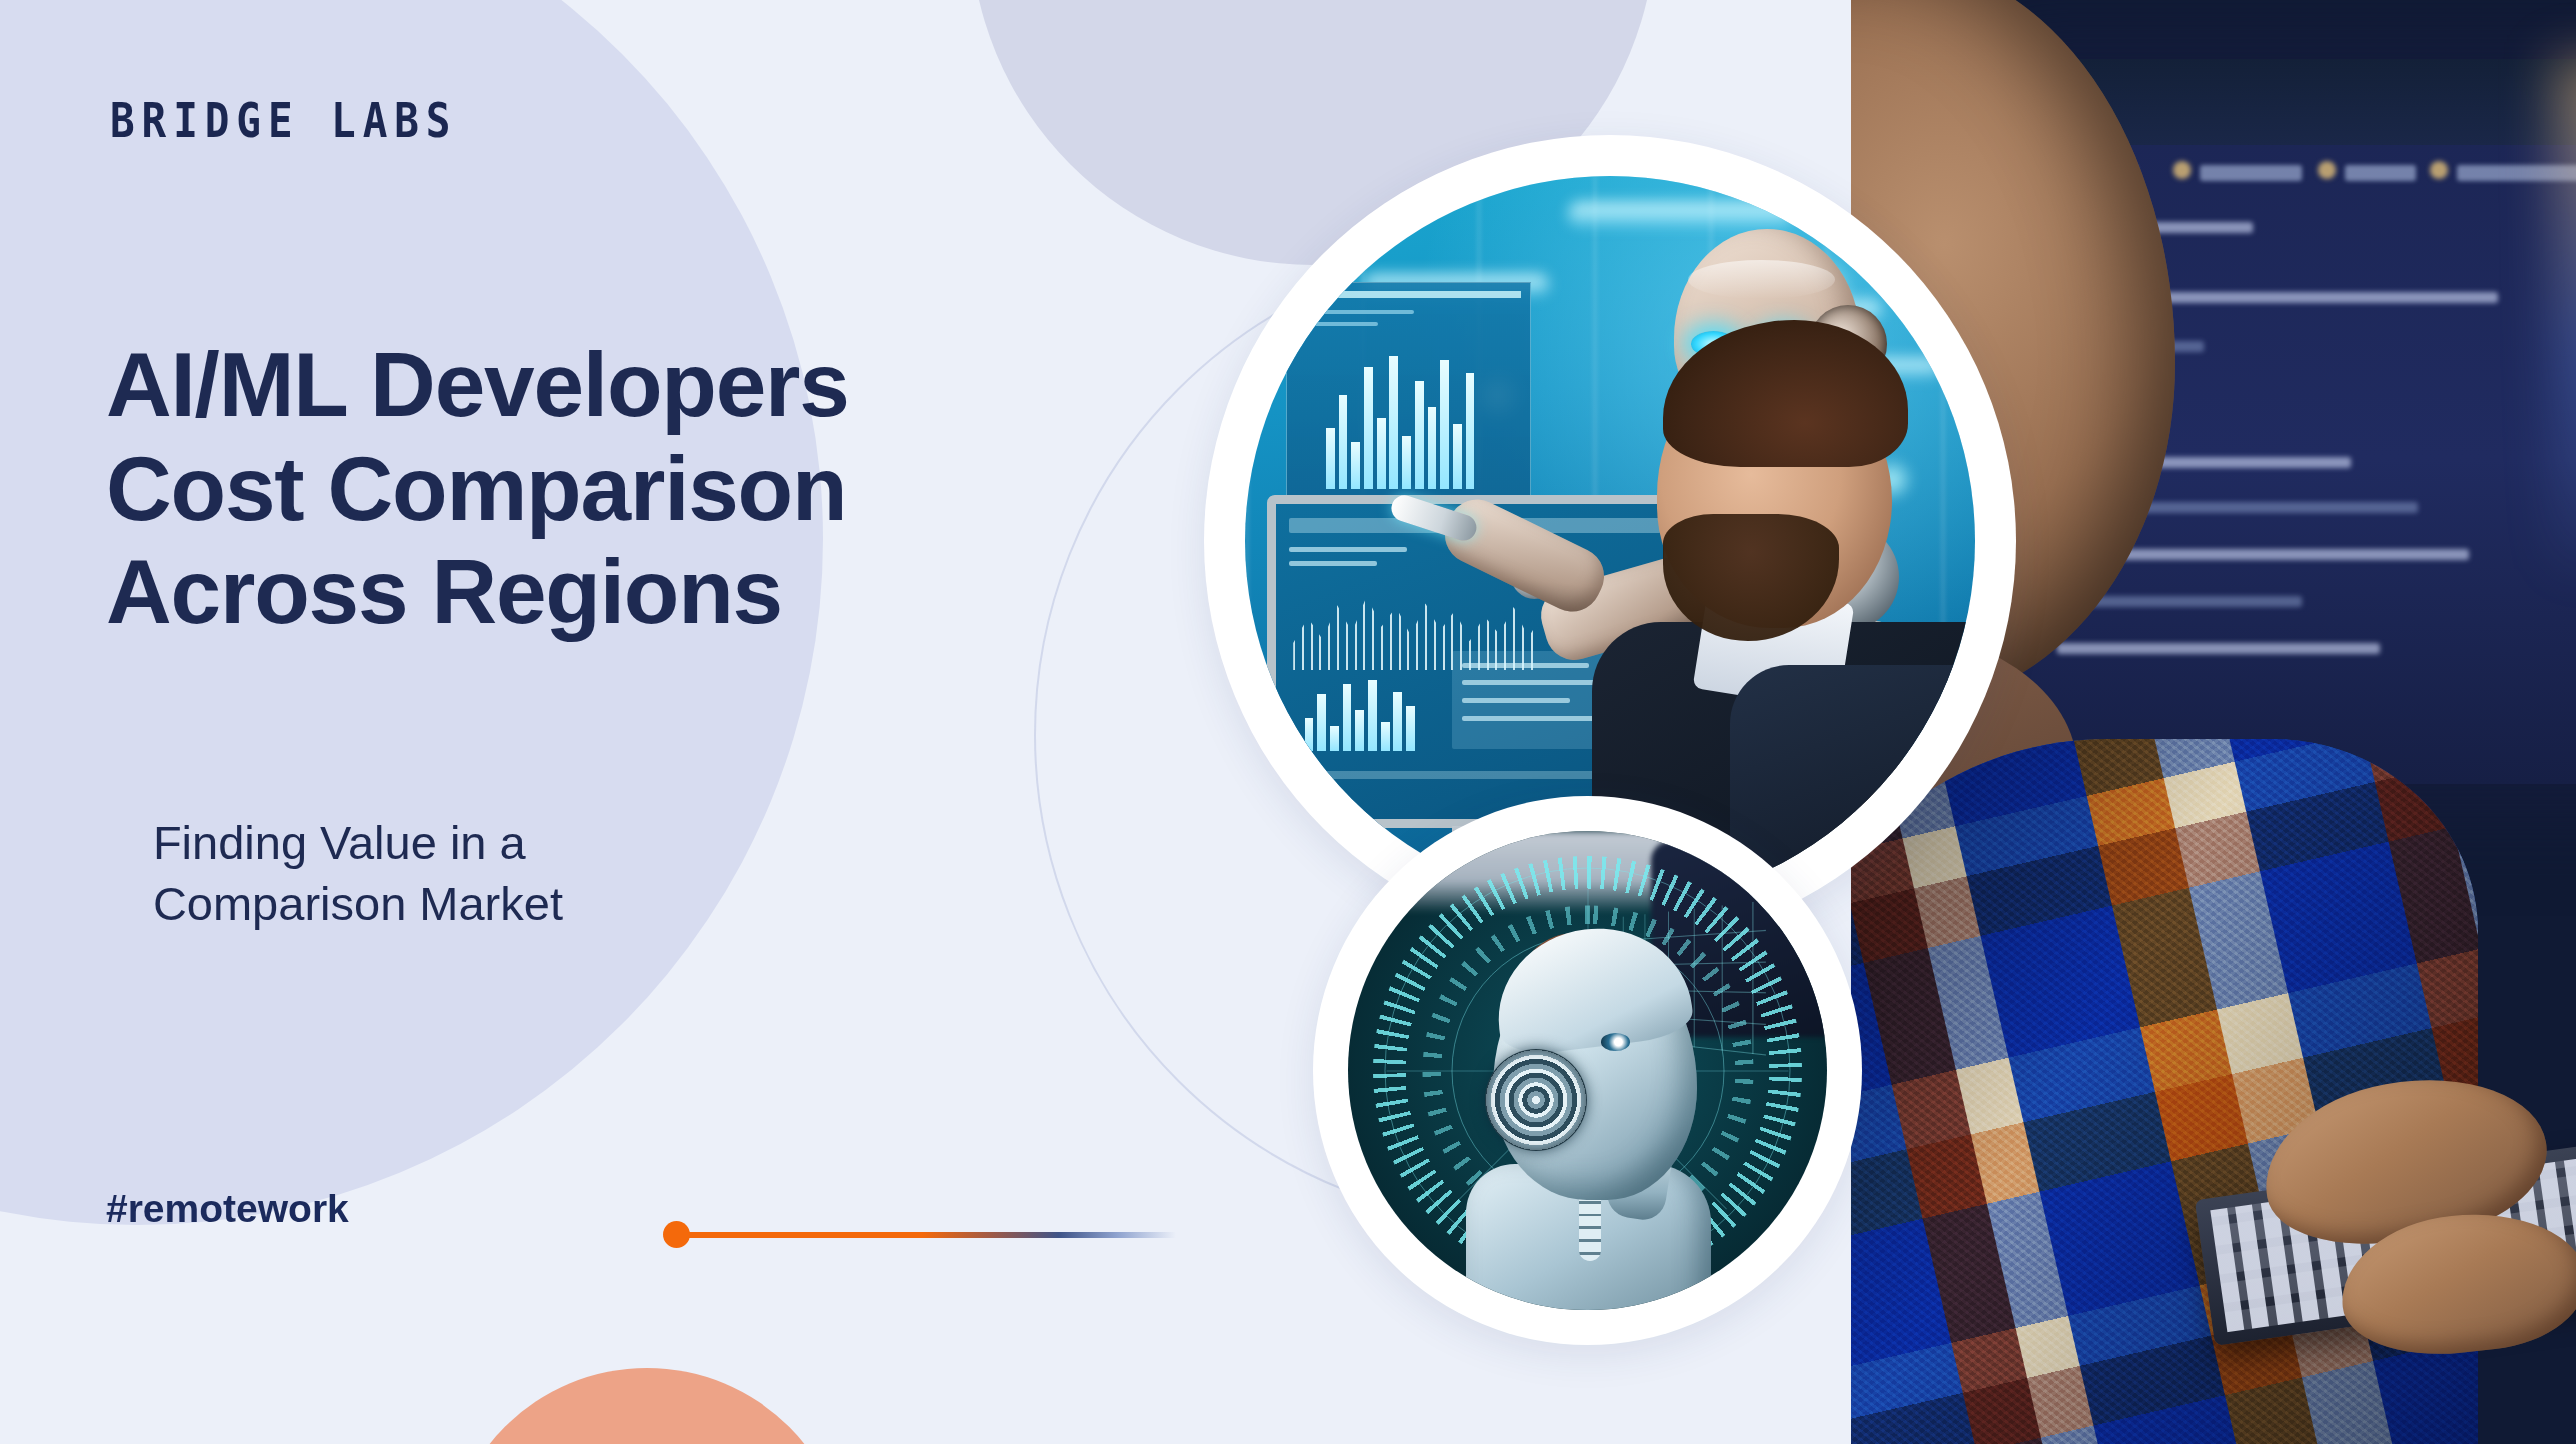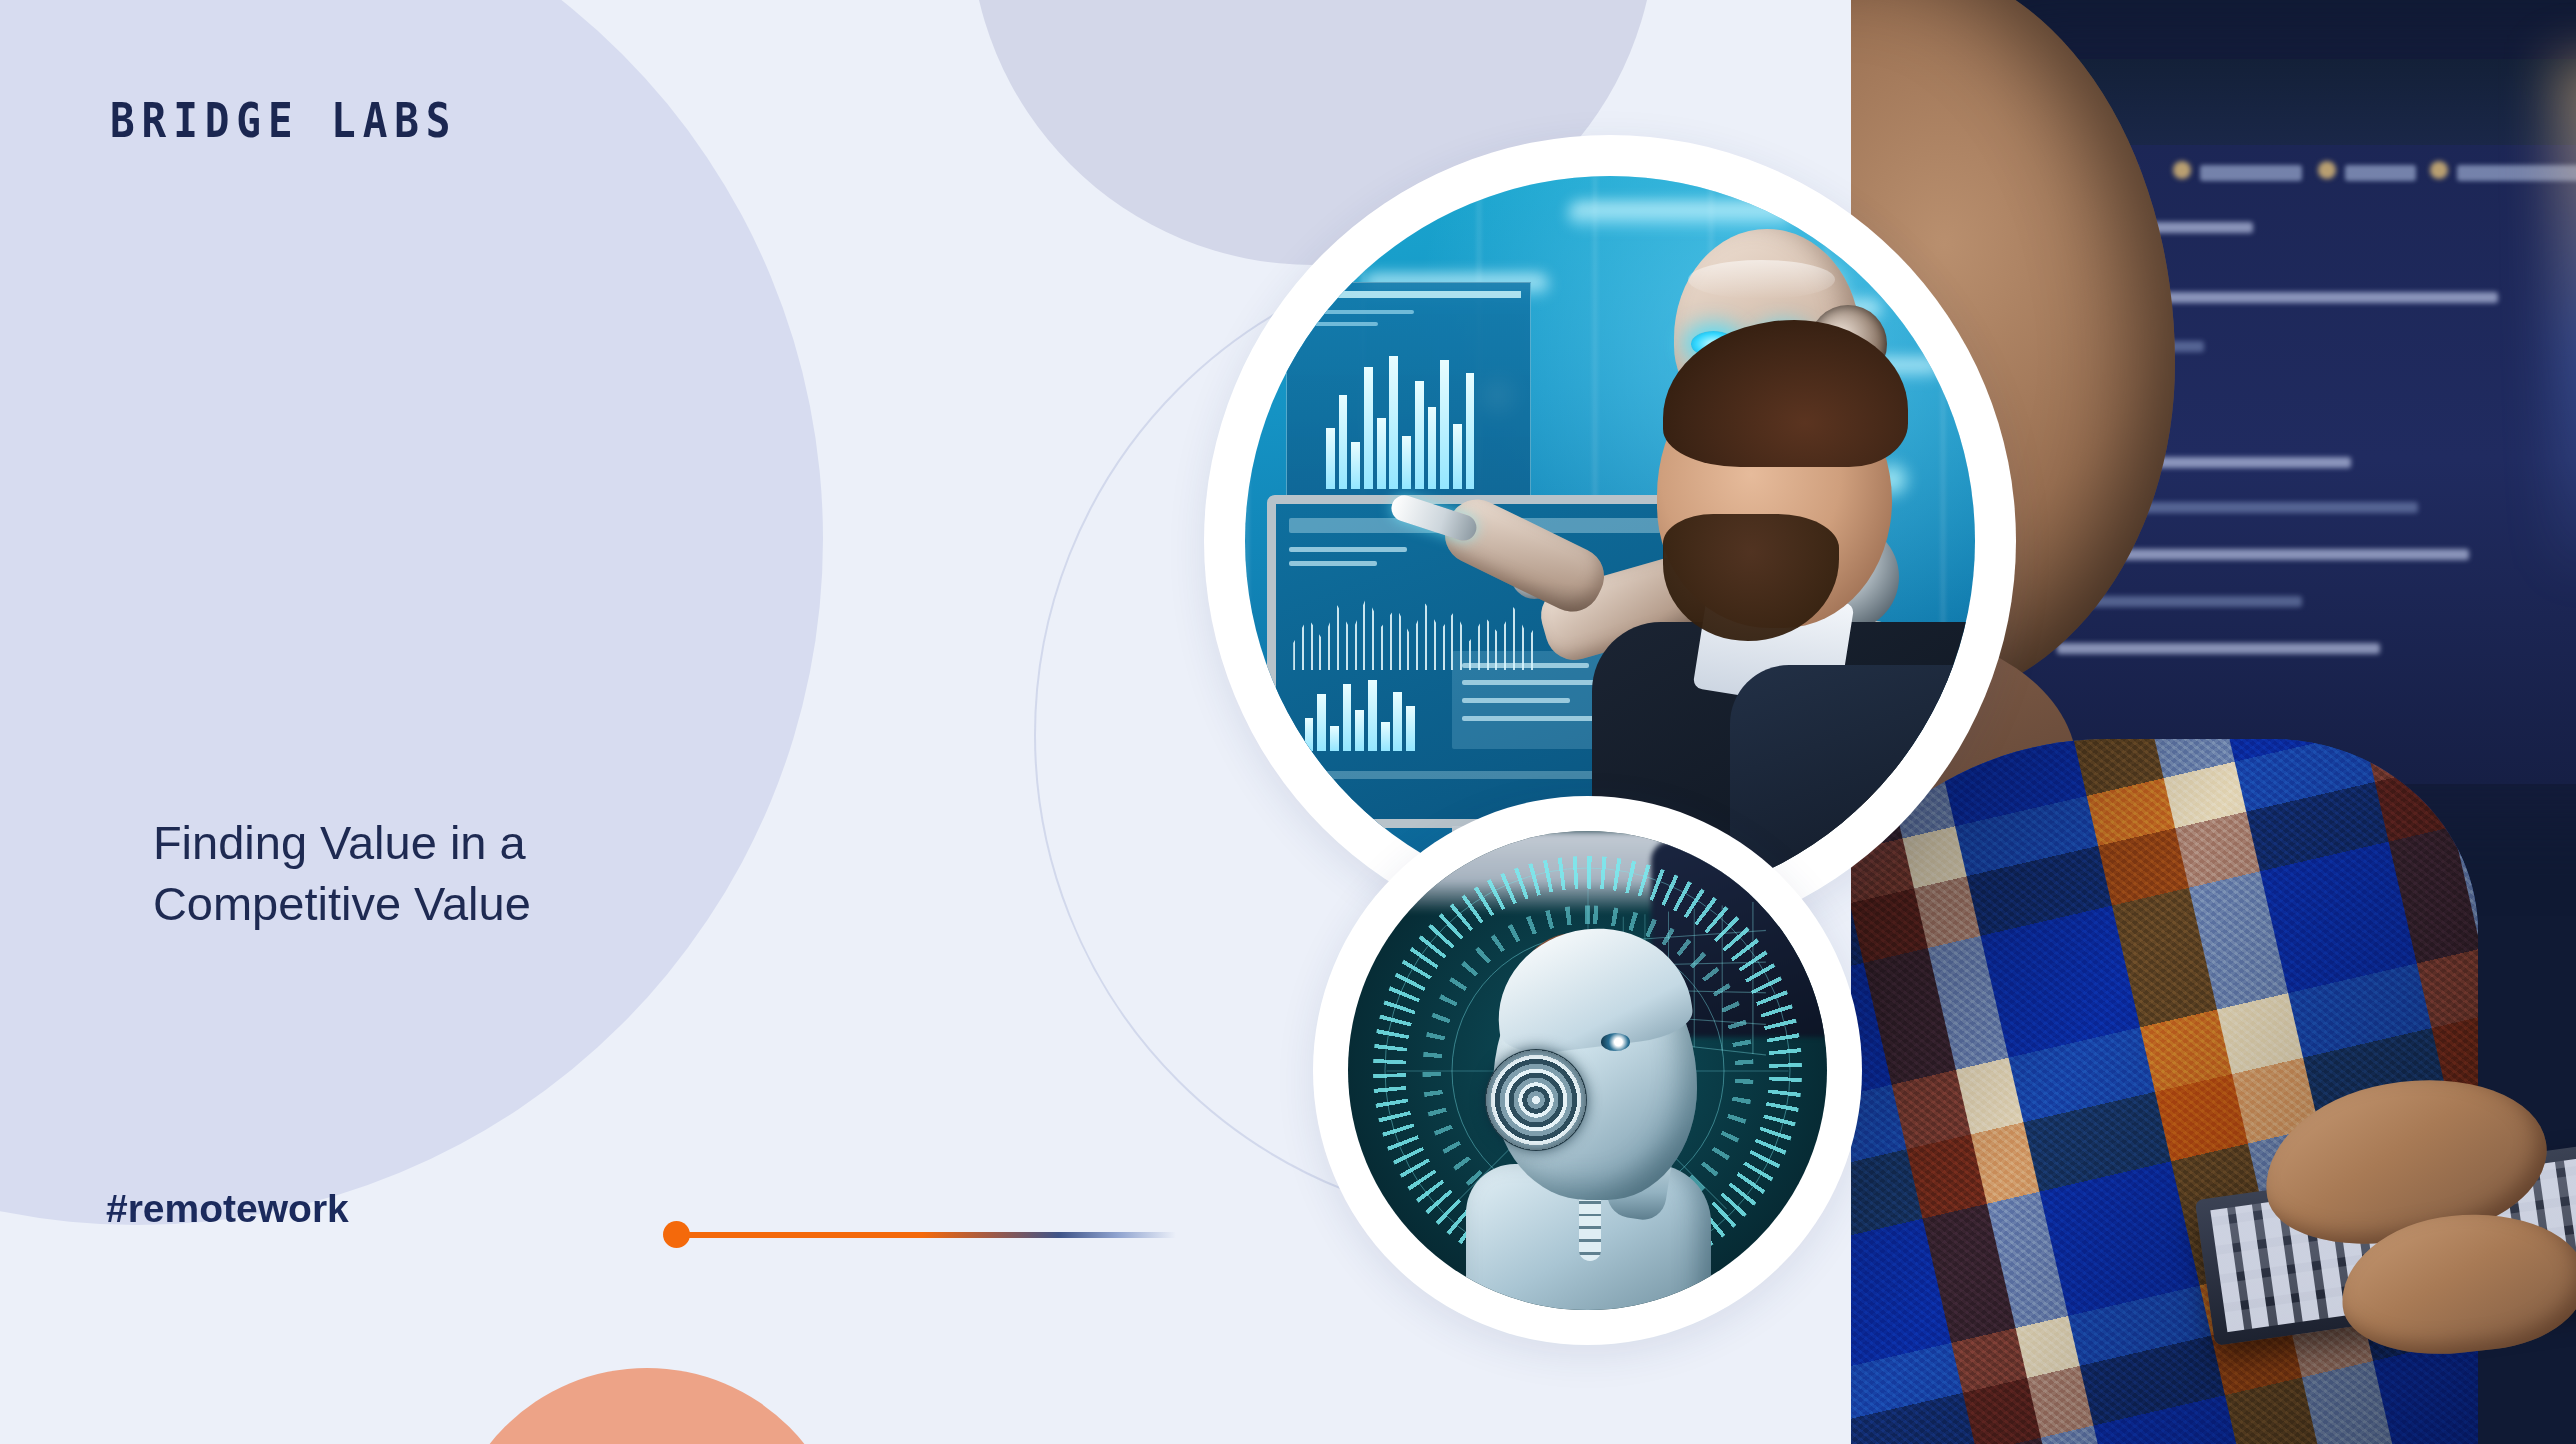--- a/index.html
+++ b/index.html
@@ -761,26 +761,31 @@
         <div class="rb-brain"></div>
         <div class="rb-cap"></div>
         <div class="rb-eye"></div>
         <div class="rb-earpiece"></div>
       </div>
     </div>
   </div>
 
   <div class="logo">BRIDGE LABS</div>
 
+  <div class="headline">
+    <div>AI/ML Developers</div>
+    <div>Cost Comparison</div>
+    <div>Across Regions</div>
+  </div>
 
   <div class="sub-wrap">
     <div class="sub-bar"></div>
     <div class="subtitle">
       <div>Finding Value in a</div>
-      <div>Competitive Value</div>
+      <div>Comparison Market</div>
     </div>
   </div>
 
   <div class="tags">
     <div>#remotework</div>
   </div>
 
   <div class="rule">
     <div class="dot"></div>
     <div class="line"></div>

